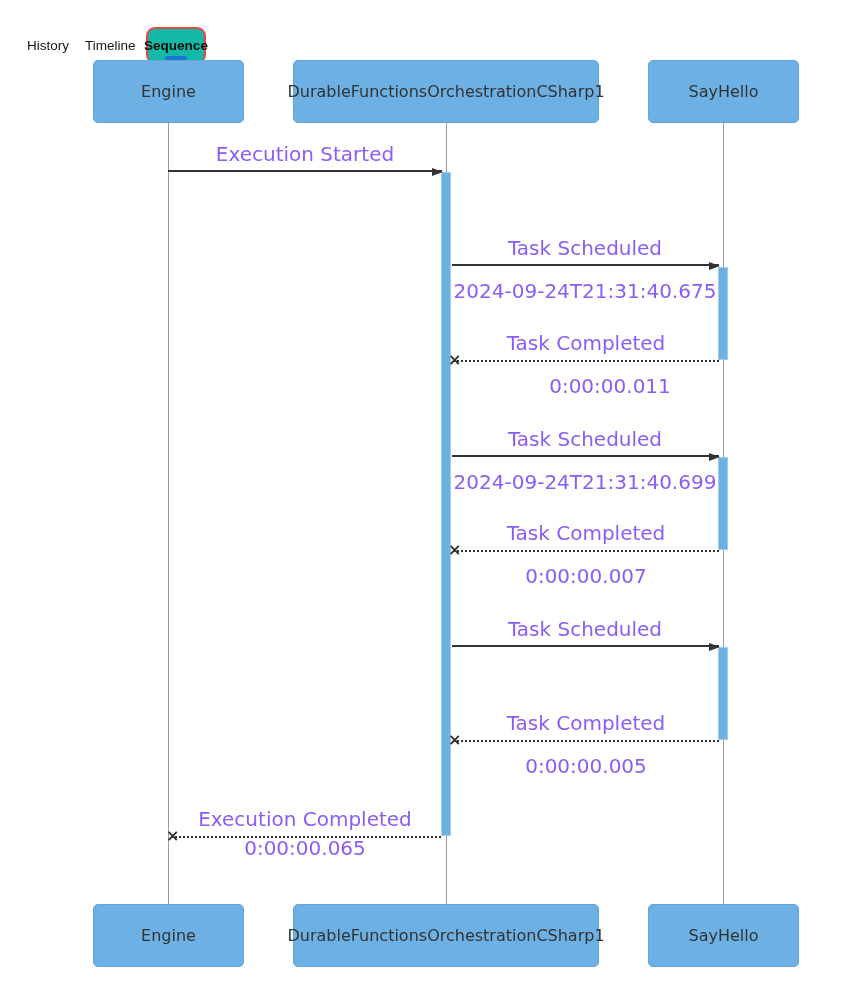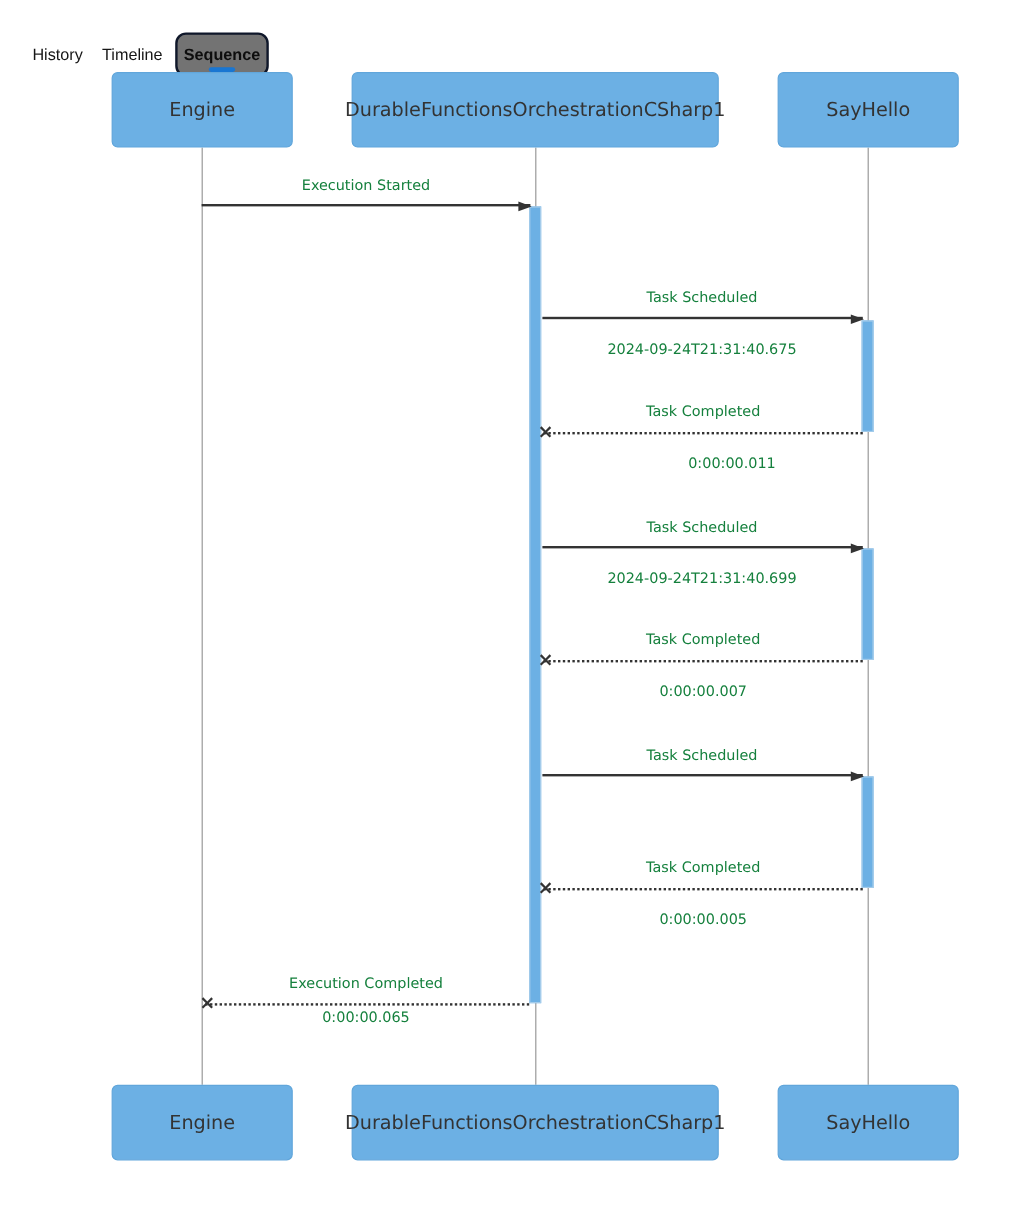--- a/index.html
+++ b/index.html
@@ -8,24 +8,24 @@
     font-family:"Liberation Sans",sans-serif;overflow:hidden;
   }
   
   .tabbar{position:absolute;left:0;top:0;width:847px;height:54px;margin-top:16px;}
   .tab{
     position:absolute;top:22px;font-size:13.5px;color:#161616;
     background:none;border:none;padding:0;cursor:pointer;
     font-family:"Liberation Sans",sans-serif;white-space:nowrap;
   }
   .tab-active-box{
-    position:absolute;left:146px;top:11px;width:78px;height:37px;
-    border:2px solid #0f172a;border-radius:9px;box-sizing:border-box;
+    position:absolute;left:146px;top:11px;width:60px;height:37px;
+    border:2px solid #ef4444;border-radius:9px;box-sizing:border-box;
     display:flex;align-items:center;justify-content:center;
-    font-size:13.5px;font-weight:bold;color:#0d0d0d;cursor:pointer;background:#737373;
+    font-size:13.5px;font-weight:bold;color:#0d0d0d;cursor:pointer;background:#14b8a6;
   }
   .tab-indicator{
     position:absolute;left:50%;transform:translateX(-50%);bottom:2px;
     width:22px;height:4px;border-radius:2px;background:#1976d2;
   }
   
   .diagram{
     position:absolute;left:0;top:0;width:847px;height:1006px;
     font-family:"DejaVu Sans","Liberation Sans",sans-serif;color:#333;margin-left:16px;
   }
@@ -35,21 +35,21 @@
     display:flex;align-items:center;justify-content:center;
     font-size:16px;color:#333;white-space:nowrap;
   }
   .lifeline{position:absolute;top:123px;height:781px;width:1px;background:#9a9a9a;}
   .activation{
     position:absolute;width:10px;box-sizing:border-box;
     background:#6cb0e4;border:1px solid #a3cbea;
   }
   .msg-label,.msg-note{
     position:absolute;transform:translateX(-50%);
-    font-size:12px;color:#15803d;white-space:nowrap;line-height:17px;
+    font-size:20px;color:#8b5cf6;white-space:nowrap;line-height:17px;
   }
   .arrow{position:absolute;height:0;border-top:2px solid #333;}
   .arrow.dashed{border-top:2px dotted #333;}
   .head{
     position:absolute;right:-1px;top:-4px;width:0;height:0;
     border-left:11px solid #333;border-top:4px solid transparent;border-bottom:4px solid transparent;
   }
   .cross{
     position:absolute;left:-5px;top:-10px;
     font-size:16px;font-weight:bold;color:#333;line-height:1;font-family:"DejaVu Sans",sans-serif;

